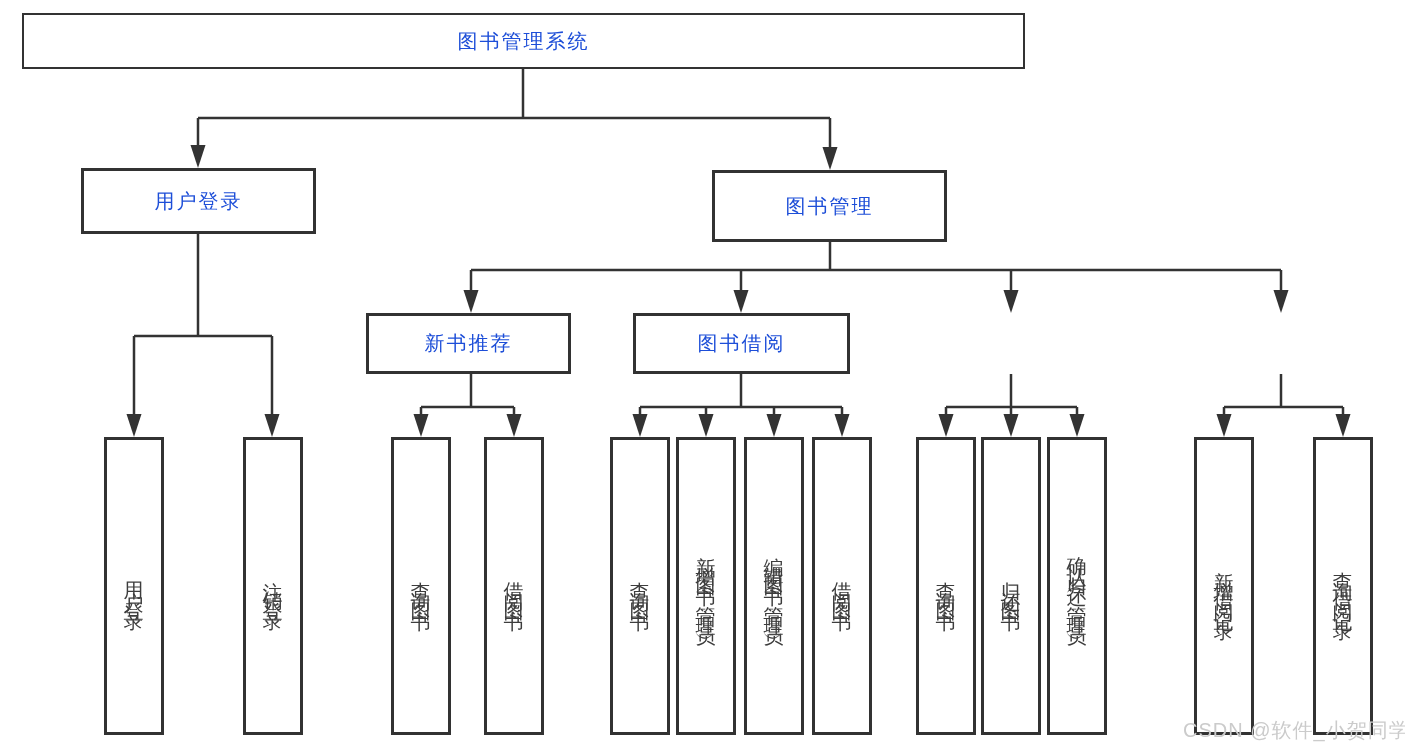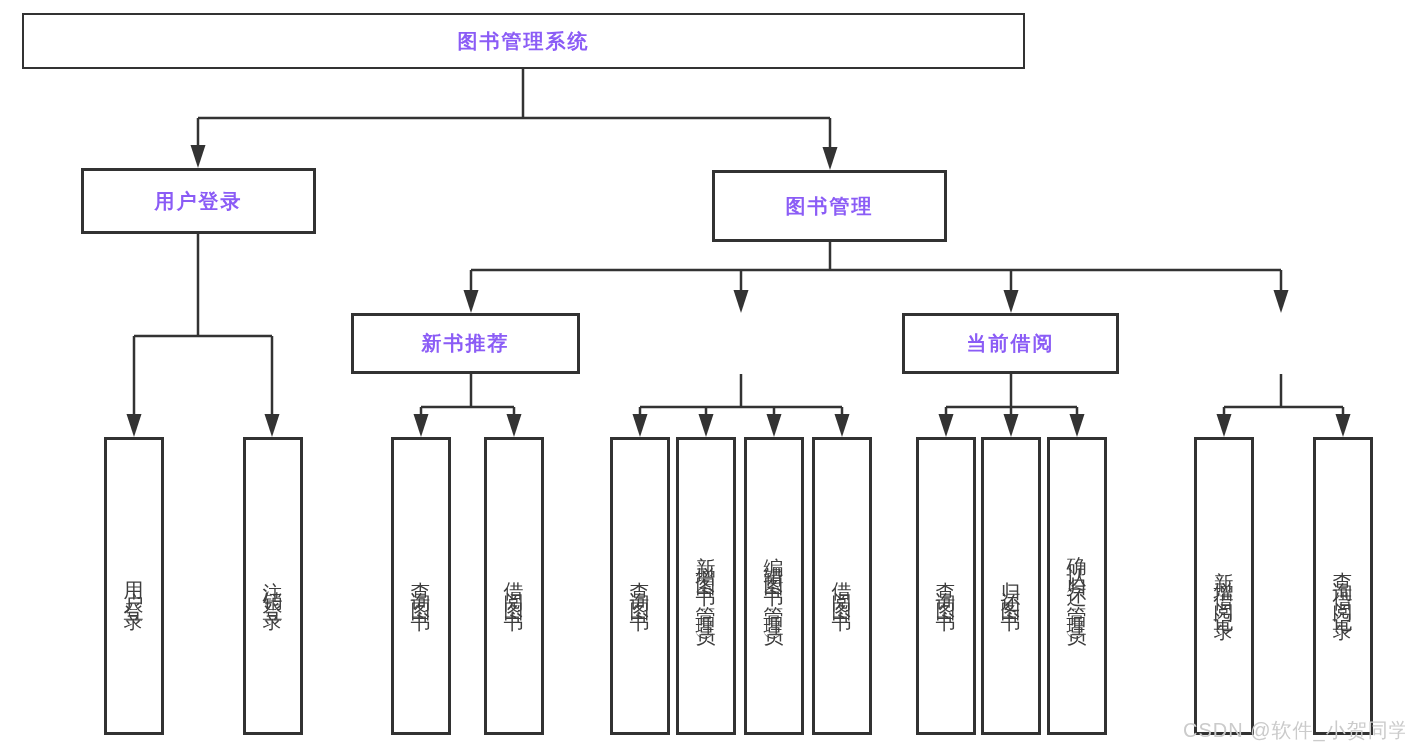--- a/index.html
+++ b/index.html
@@ -12,22 +12,21 @@
   svg.wires { position:absolute; left:0; top:0; width:1405px; height:747px; }
   .box {
     position:absolute; background:#ffffff;
     border:3px solid #323232;
     display:flex; align-items:center; justify-content:center;
     color:#3d3d3d;
   }
   .box.root { border-width:2px; }
   .box.h span {
     font-size:20px; letter-spacing:2px; white-space:nowrap;
-    color:#8b5cf6;
-    font-weight:bold;
+    color:#1d4ed8;
   }
   .box.v span {
     writing-mode:vertical-rl; text-orientation:mixed;
     font-size:20px; letter-spacing:10px; line-height:1;
     color:#3d3d3d; white-space:nowrap;
   }
   .watermark {
     position:absolute; left:1183px; top:717px;
     font-size:20px; color:#cbcbcb; letter-spacing:1px;
     white-space:nowrap; z-index:5;
@@ -108,25 +107,25 @@
     <span>图书管理系统</span>
   </div>
 
   <div class="box h" style="left:81px; top:168px; width:235px; height:66px;">
     <span>用户登录</span>
   </div>
   <div class="box h" style="left:712px; top:170px; width:235px; height:72px;">
     <span>图书管理</span>
   </div>
 
-  <div class="box h" style="left:351px; top:313px; width:229px; height:61px;">
+  <div class="box h" style="left:366px; top:313px; width:205px; height:61px;">
     <span>新书推荐</span>
   </div>
-  <div class="box h" style="left:902px; top:313px; width:217px; height:61px;">
-    <span>当前借阅</span>
+  <div class="box h" style="left:633px; top:313px; width:217px; height:61px;">
+    <span>图书借阅</span>
   </div>
 
   <div class="box v" style="left:104px; top:437px; width:60px; height:298px;">
     <span>用户登录</span>
   </div>
   <div class="box v" style="left:243px; top:437px; width:60px; height:298px;">
     <span>注销登录</span>
   </div>
 
   <div class="box v" style="left:391px; top:437px; width:60px; height:298px;">

